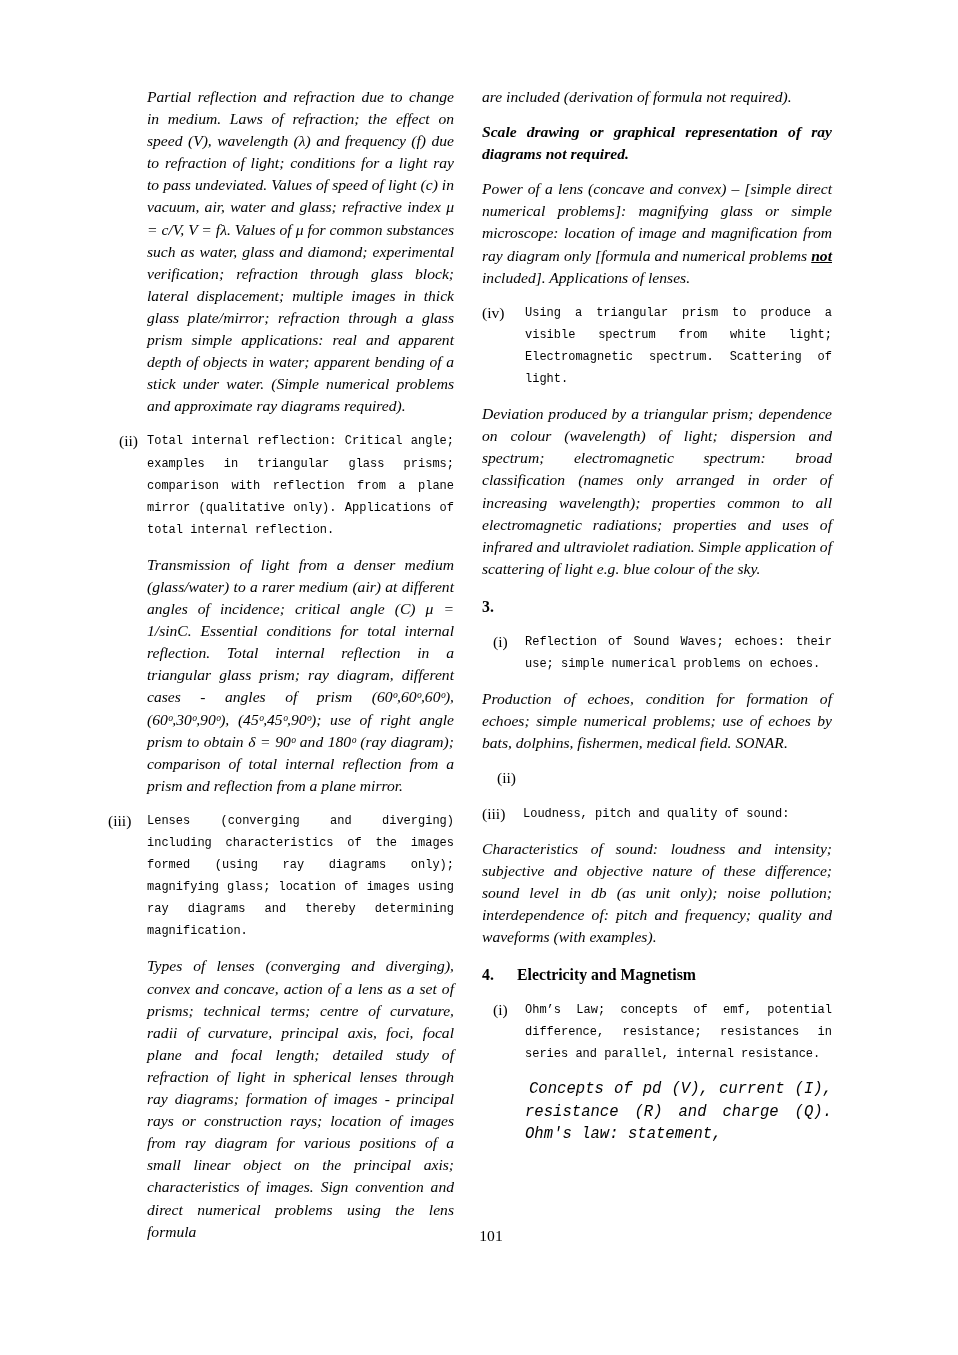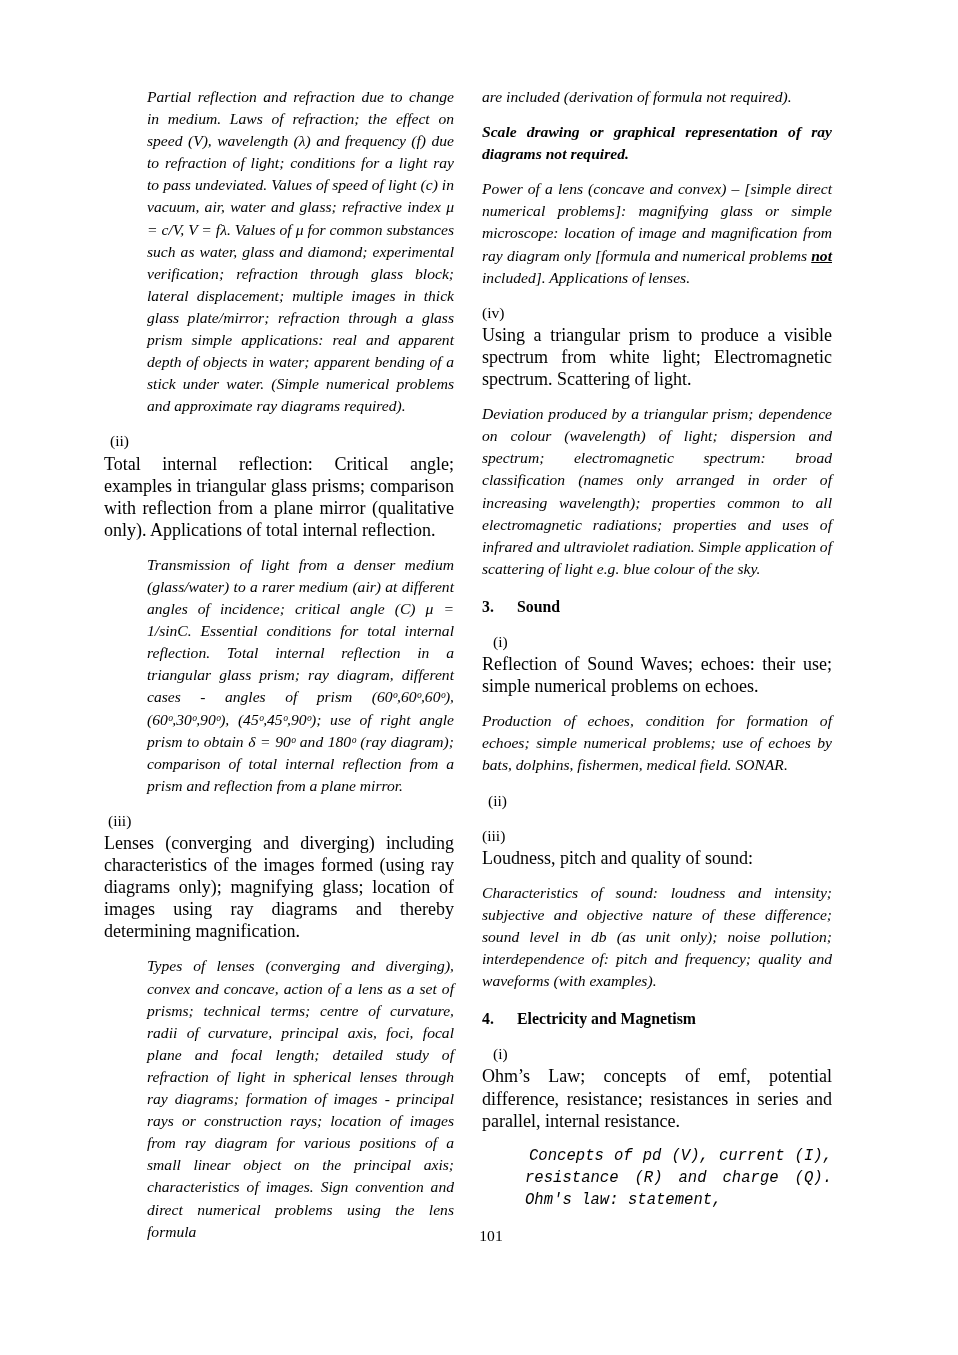--- a/index.html
+++ b/index.html
@@ -68,42 +68,42 @@
   }
   .indent-body-extra {
     margin-left: 43px;
     text-indent: 4px;
     font-family: Liberation Mono, monospace;
   }
 
   
   .item {
     display: flex;
-    flex-direction: column;
     align-items: flex-start;
   }
   .item-marker {
     flex: 0 0 auto;
     font-size: 15.6px;
     line-height: 22.1px;
     font-style: normal;
     text-align: left;
     white-space: nowrap;
   }
-  .marker-w-ii    { width: 43px; padding-left: 6px; box-sizing: border-box; }
+  .marker-w-ii    { width: 43px; padding-left: 6px; box-sizing: border-box; text-align: center; }
   .marker-w-iii   { width: 43px; padding-left: 4px; box-sizing: border-box; }
   .marker-w-iv    { width: 43px; padding-left: 0px;  box-sizing: border-box; }
   .marker-w-i     { width: 43px; padding-left: 11px; box-sizing: border-box; }
   .marker-tight   { width: 41px; padding-left: 0px;  box-sizing: border-box; }
   .item-text {
     flex: 1 1 auto;
-    font-size: 18px;
+    font-size: 12px;
     line-height: 22.1px;
     text-align: justify;
     text-justify: inter-word;
+    font-family: Liberation Mono, monospace;
   }
 
   
   .section-head {
     display: flex;
     flex-direction: row;
     align-items: flex-start;
     font-weight: bold;
     font-size: 15.8px;
     line-height: 22.1px;
@@ -188,21 +188,20 @@
       </div>
 
       <div class="gap-md"></div>
 
       <p class="para italic indent-body-r">Deviation produced by a triangular prism; dependence on colour (wavelength) of light; dispersion and spectrum; electromagnetic spectrum: broad classification (names only arranged in order of increasing wavelength); properties common to all electromagnetic radiations; properties and uses of infrared and ultraviolet radiation. Simple application of scattering of light e.g. blue colour of the sky.</p>
 
       <div class="gap-lg"></div>
 
       <div class="section-head">
         <div class="section-num">3.</div>
-        <div class="section-title">Sound</div>
       </div>
 
       <div class="gap-md"></div>
 
       <div class="item">
         <div class="item-marker marker-w-i">(i)</div>
         <div class="item-text roman">Reflection of Sound Waves; echoes: their use; simple numerical problems on echoes.</div>
       </div>
 
       <div class="gap-md"></div>

